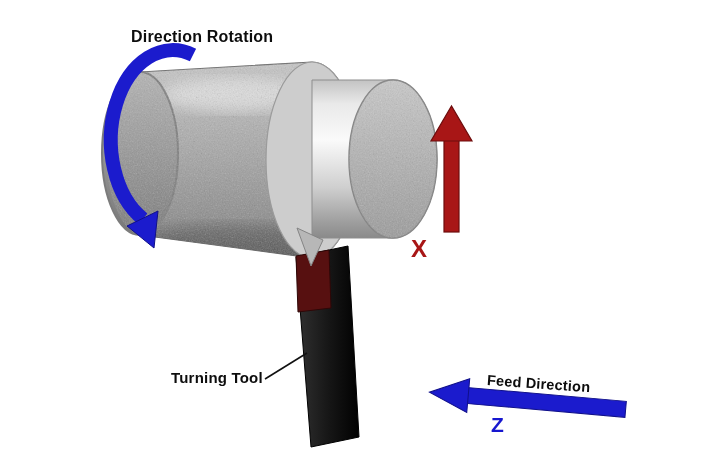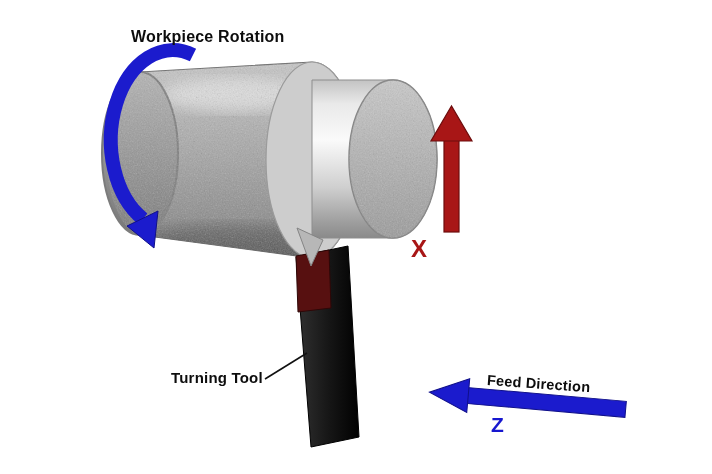--- a/index.html
+++ b/index.html
@@ -102,21 +102,21 @@
       <rect x="444" y="138" width="15" height="94" style="fill:var(--x-arrow,#a81616)" stroke="#6d0c0c" stroke-width="1.2"></rect>
       <polygon points="431,141 472,141 451.5,106" style="fill:var(--x-arrow,#a81616)" stroke="#6d0c0c" stroke-width="1.2"></polygon>
     </g>
 
     <g transform="rotate(5 530 401)">
       <rect x="466" y="393" width="160" height="16" style="fill:var(--feed-arrow,#1b1bcd)" stroke="#10108a" stroke-width="1"></rect>
       <polygon points="468,384 468,418 429,401" style="fill:var(--feed-arrow,#1b1bcd)" stroke="#10108a" stroke-width="1"></polygon>
     </g>
   </svg>
 
-  <div class="lbl" id="lbl-workpiece-rotation">Workpiece Rotation</div>
+  <div class="lbl" id="lbl-workpiece-rotation">Direction Rotation</div>
 
   <div class="lbl" id="lbl-turning-tool">Turning Tool</div>
 
   <div class="lbl" id="lbl-feed-direction">Feed Direction</div>
 
   <div class="lbl" id="lbl-x">X</div>
 
   <div class="lbl" id="lbl-z">Z</div>
 </div>
 

